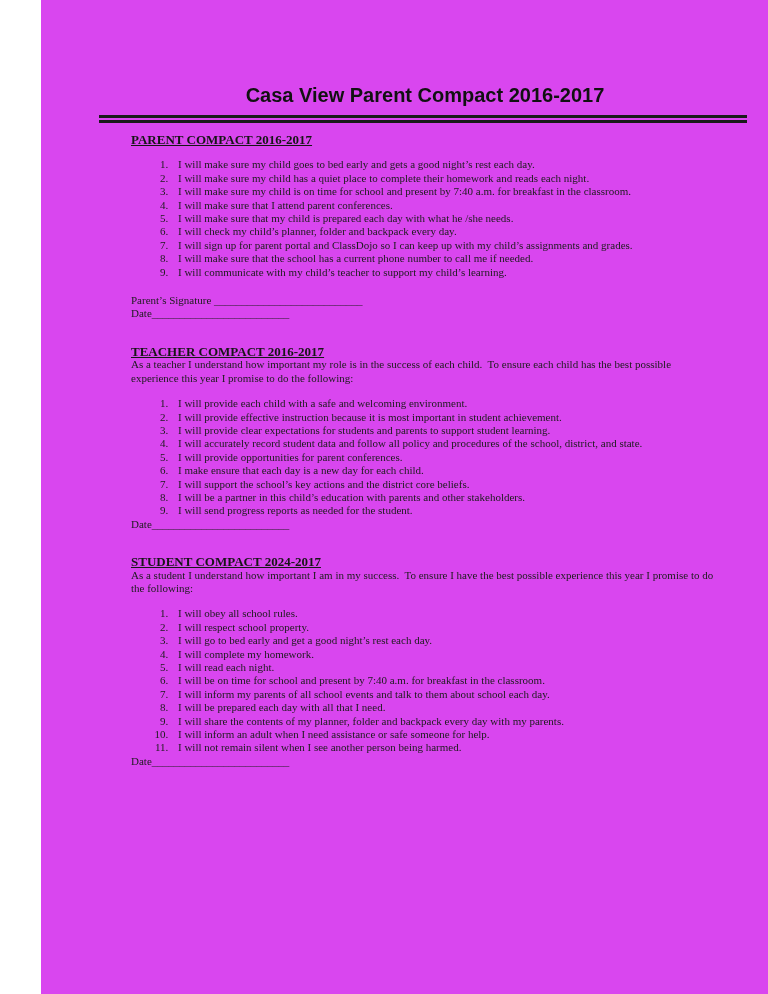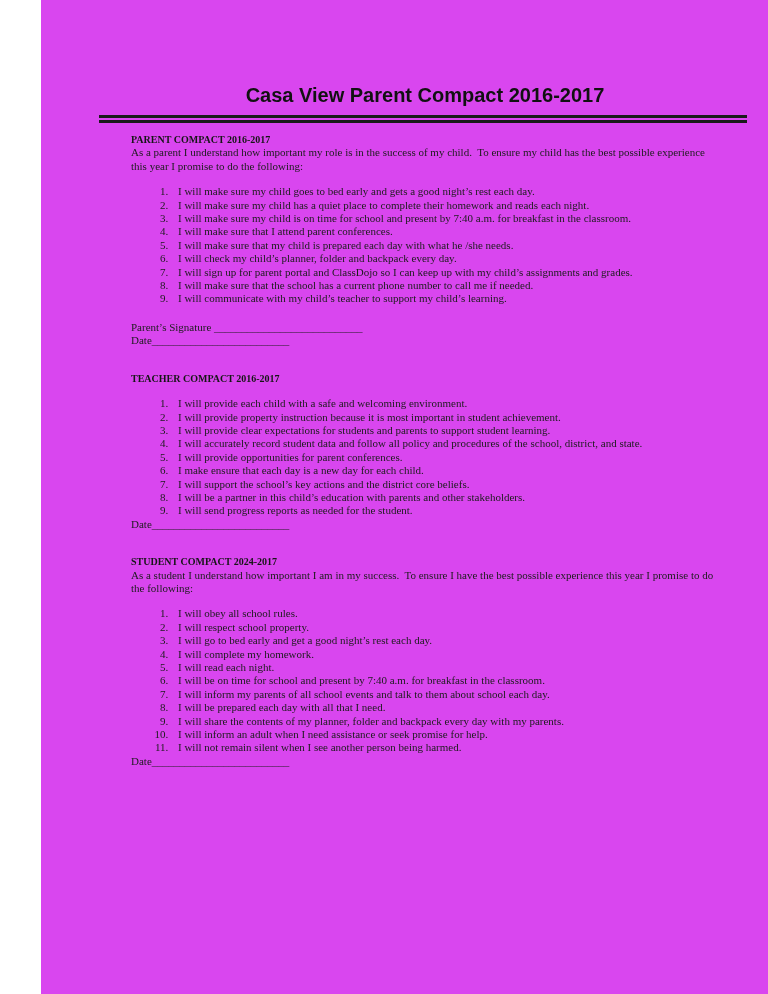--- a/index.html
+++ b/index.html
@@ -31,24 +31,25 @@
   .title-rule .line-top { height: 3px; background: #1a1a1a; }
   .title-rule .line-gap { height: 2px; background: transparent; }
   .title-rule .line-bottom { height: 3px; background: #1a1a1a; }
   .content {
     margin: 10px 90px 0 90px;
     width: 588px;
   }
   section.compact { margin: 0 0 24px 0; }
   .sec-heading {
     margin: 0;
-    font-size: 10px;
+    font-size: 13px;
     font-weight: bold;
     line-height: 13.4px;
     color: #161616;
+    text-decoration: underline;
   }
   .sec-intro {
     margin: 0;
     white-space: pre-wrap;
     color: #1c1c1c;
   }
   ol.sec-list {
     margin: 12px 0 0 0;
     padding: 0 0 0 40px;
   }
@@ -71,41 +72,41 @@
   <div class="title-rule">
     <div class="line-top"></div>
     <div class="line-gap"></div>
     <div class="line-bottom"></div>
   </div>
 
   <div class="content">
 
     <section class="compact parent-section">
       <h2 class="sec-heading">PARENT COMPACT 2016-2017</h2>
-      <p class="sec-intro">As a parent I understand how important my role is in the success of my child.  To ensure my child has the best possible experience this year I promise to do the following:</p>
       <ol class="sec-list">
         <li>I will make sure my child goes to bed early and gets a good night’s rest each day.</li>
         <li>I will make sure my child has a quiet place to complete their homework and reads each night.</li>
         <li>I will make sure my child is on time for school and present by 7:40 a.m. for breakfast in the classroom.</li>
         <li>I will make sure that I attend parent conferences.</li>
         <li>I will make sure that my child is prepared each day with what he /she needs.</li>
         <li>I will check my child’s planner, folder and backpack every day.</li>
         <li>I will sign up for parent portal and ClassDojo so I can keep up with my child’s assignments and grades.</li>
         <li>I will make sure that the school has a current phone number to call me if needed.</li>
         <li>I will communicate with my child’s teacher to support my child’s learning.</li>
       </ol>
       <p class="sig first">Parent’s Signature ___________________________</p>
       <p class="sig date-row">Date_________________________</p>
     </section>
 
     <section class="compact teacher-section">
       <h2 class="sec-heading">TEACHER COMPACT 2016-2017</h2>
+      <p class="sec-intro">As a teacher I understand how important my role is in the success of each child.  To ensure each child has the best possible experience this year I promise to do the following:</p>
       <ol class="sec-list">
         <li>I will provide each child with a safe and welcoming environment.</li>
-        <li>I will provide property instruction because it is most important in student achievement.</li>
+        <li>I will provide effective instruction because it is most important in student achievement.</li>
         <li>I will provide clear expectations for students and parents to support student learning.</li>
         <li>I will accurately record student data and follow all policy and procedures of the school, district, and state.</li>
         <li>I will provide opportunities for parent conferences.</li>
         <li>I make ensure that each day is a new day for each child.</li>
         <li>I will support the school’s key actions and the district core beliefs.</li>
         <li>I will be a partner in this child’s education with parents and other stakeholders.</li>
         <li>I will send progress reports as needed for the student.</li>
       </ol>
       <p class="sig date-row">Date_________________________</p>
     </section>
@@ -116,20 +117,20 @@
       <ol class="sec-list">
         <li>I will obey all school rules.</li>
         <li>I will respect school property.</li>
         <li>I will go to bed early and get a good night’s rest each day.</li>
         <li>I will complete my homework.</li>
         <li>I will read each night.</li>
         <li>I will be on time for school and present by 7:40 a.m. for breakfast in the classroom.</li>
         <li>I will inform my parents of all school events and talk to them about school each day.</li>
         <li>I will be prepared each day with all that I need.</li>
         <li>I will share the contents of my planner, folder and backpack every day with my parents.</li>
-        <li>I will inform an adult when I need assistance or seek promise for help.</li>
+        <li>I will inform an adult when I need assistance or safe someone for help.</li>
         <li>I will not remain silent when I see another person being harmed.</li>
       </ol>
       <p class="sig date-row">Date_________________________</p>
     </section>
 
   </div>
 </div>
 
 </body></html>

